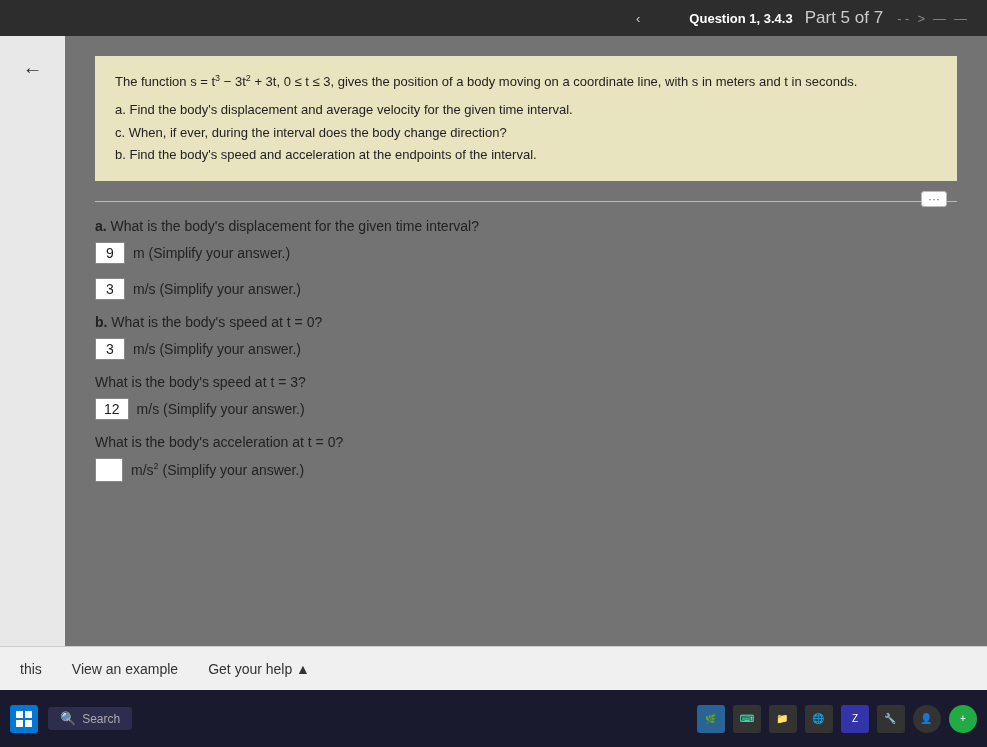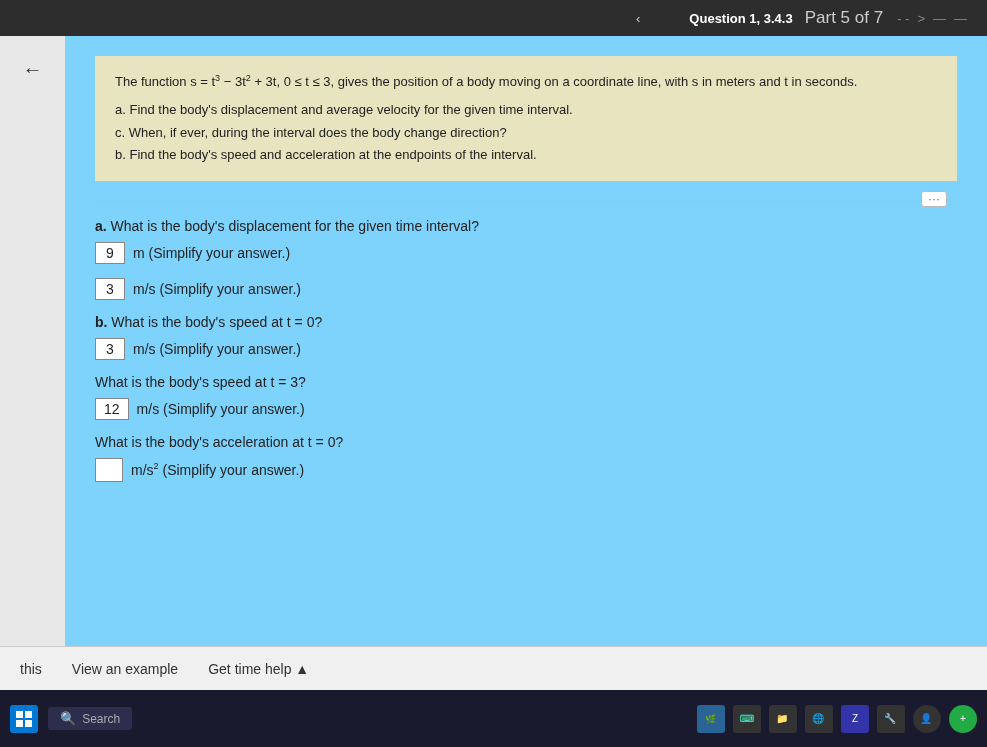--- a/index.html
+++ b/index.html
@@ -74,21 +74,21 @@
     .back-button {
       font-size: 20px;
       cursor: pointer;
       color: #333;
       font-weight: bold;
     }
 
     
     .question-area {
       flex: 1;
-      background: #7dd3fc;
+      background: #737373;
       padding: 20px 30px;
       overflow-y: auto;
     }
 
     
     .problem-statement {
       background: #e8e4c0;
       padding: 15px 20px;
       margin-bottom: 20px;
       font-size: 13px;
@@ -311,21 +311,21 @@
           <span class="answer-unit">m/s<sup>2</sup> (Simplify your answer.)</span>
         </div>
       </div>
 
     </div>
   </div>
 
   <div class="bottom-bar">
     <span style="font-size:14px; color:#333;">this</span>
     <a class="bottom-link">View an example</a>
-    <a class="bottom-link">Get time help ▲</a>
+    <a class="bottom-link">Get your help ▲</a>
   </div>
 </div>
 
 <div class="taskbar">
   <div class="taskbar-icon" style="background:#0078d4; width:28px; height:28px;">
     <svg width="16" height="16" viewBox="0 0 16 16">
       <rect x="0" y="0" width="7" height="7" fill="white"></rect>
       <rect x="9" y="0" width="7" height="7" fill="white"></rect>
       <rect x="0" y="9" width="7" height="7" fill="white"></rect>
       <rect x="9" y="9" width="7" height="7" fill="white"></rect>

